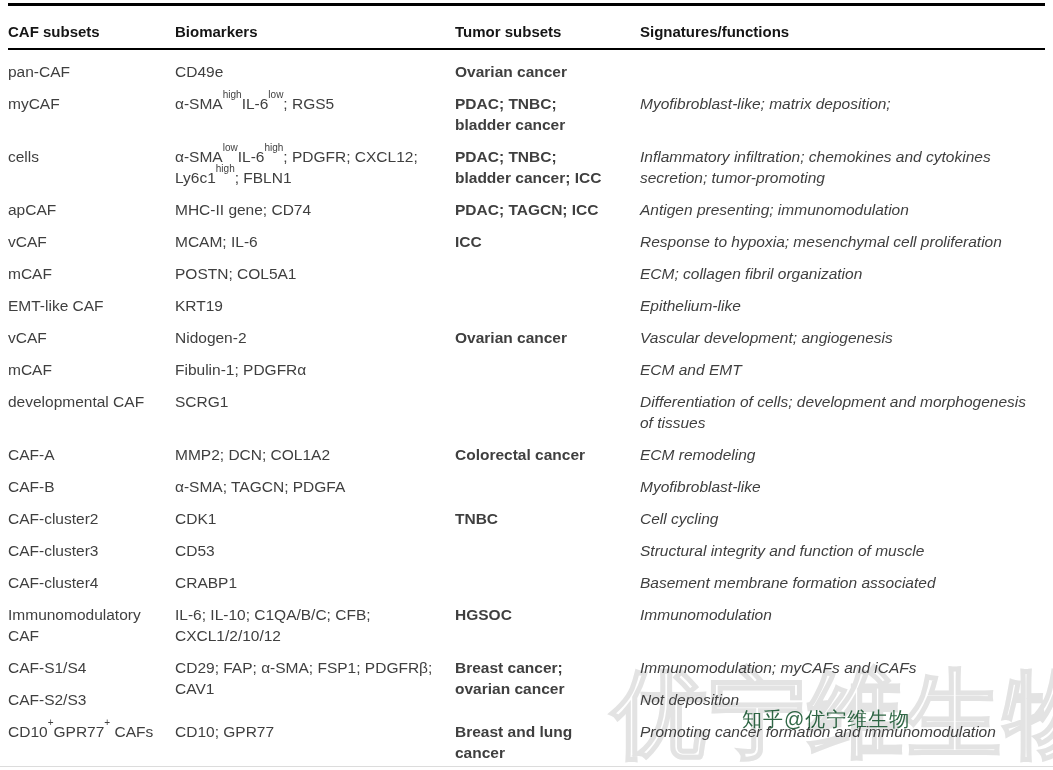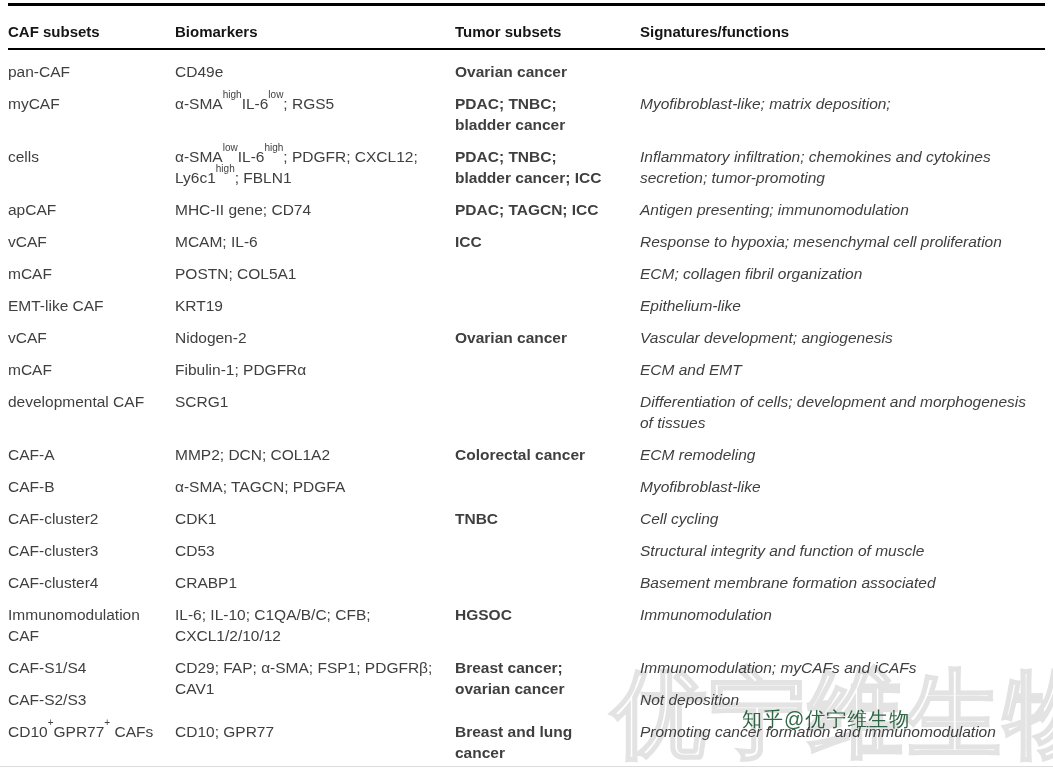--- a/index.html
+++ b/index.html
@@ -152,21 +152,21 @@
           <td class="c2"></td>
           <td class="c3">Structural integrity and function of muscle</td>
         </tr>
         <tr>
           <td class="c0">CAF-cluster4</td>
           <td class="c1">CRABP1</td>
           <td class="c2"></td>
           <td class="c3">Basement membrane formation associated</td>
         </tr>
         <tr>
-          <td class="c0">Immunomodulation CAF</td>
+          <td class="c0">Immunomodulatory CAF</td>
           <td class="c1">IL-6; IL-10; C1QA/B/C; CFB; CXCL1/2/10/12</td>
           <td class="c2">HGSOC</td>
           <td class="c3">Immunomodulation</td>
         </tr>
         <tr>
           <td class="c0">CAF-S1/S4</td>
           <td class="c1" rowspan="2">CD29; FAP; α-SMA; FSP1; PDGFRβ; CAV1</td>
           <td class="c2" rowspan="2">Breast cancer; ovarian cancer</td>
           <td class="c3">Immunomodulation; myCAFs and iCAFs</td>
         </tr>

